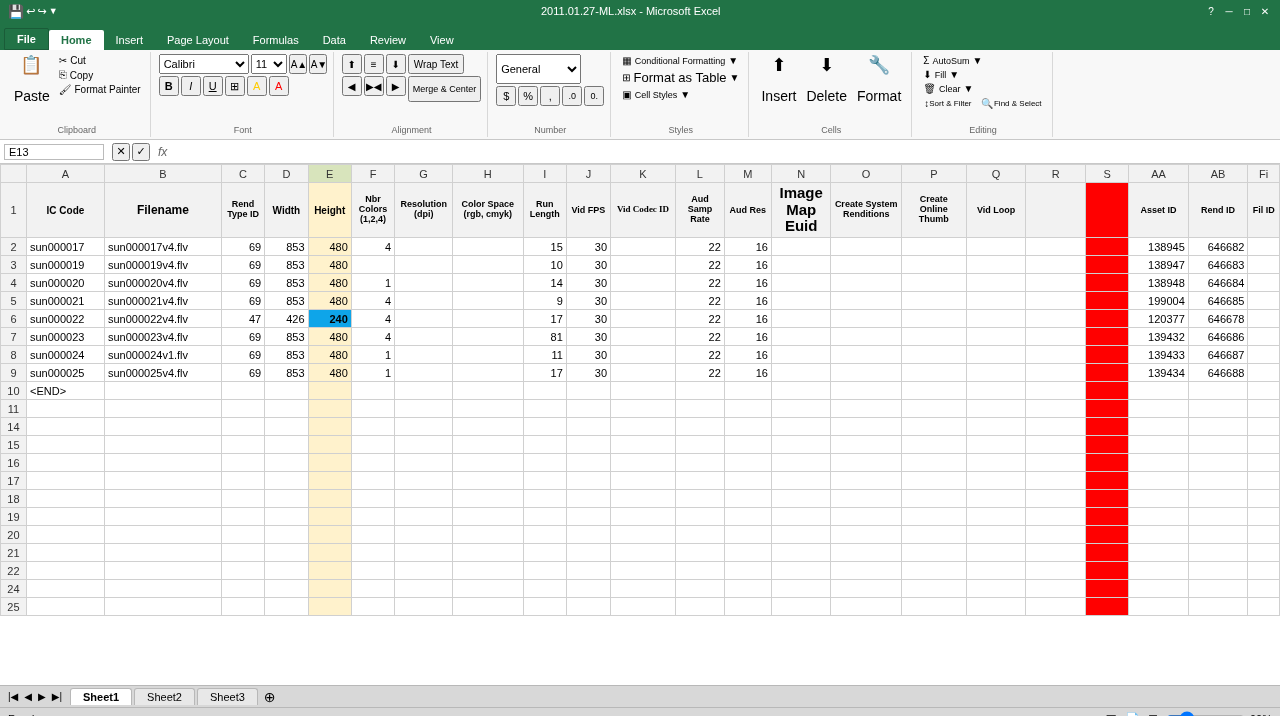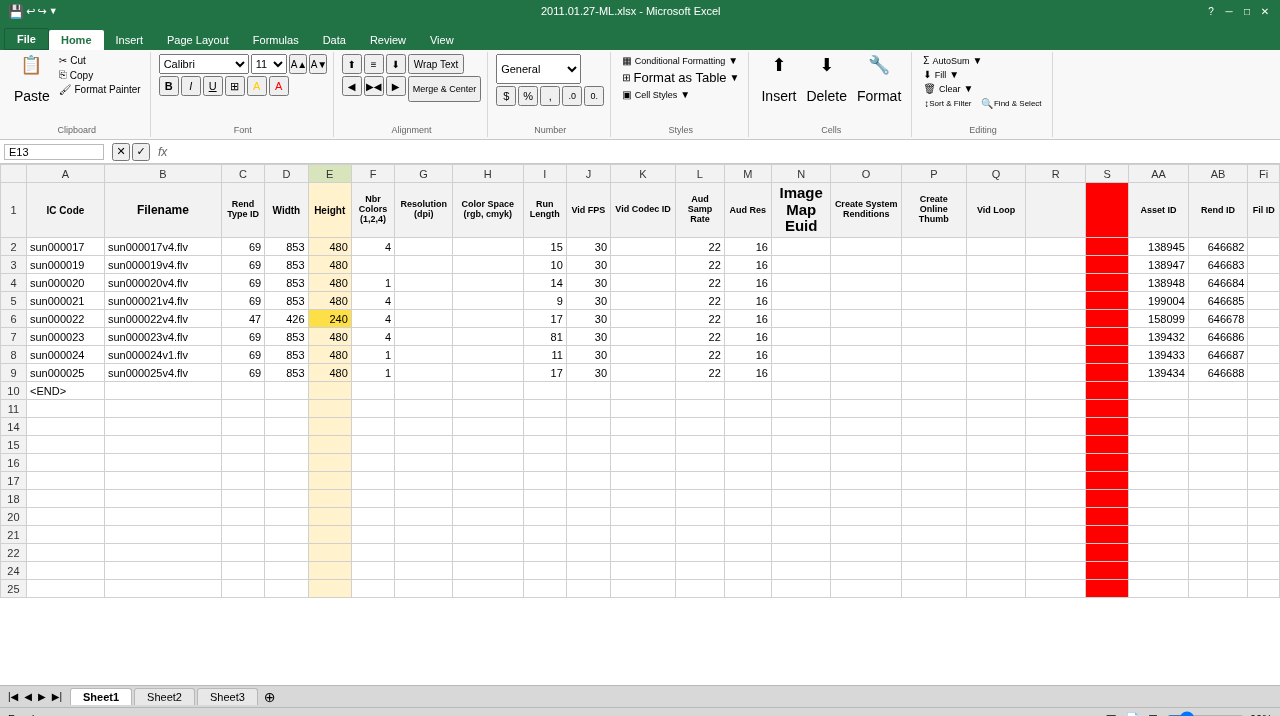--- a/index.html
+++ b/index.html
@@ -479,21 +479,21 @@
           <td class="header-cell" style="font-size:10px;">IC Code</td>
           <td class="header-cell" style="font-size:12px;">Filename</td>
           <td class="header-cell" style="font-size:9px;white-space:normal;line-height:1.1;height:55px;vertical-align:middle;">Rend Type ID</td>
           <td class="header-cell" style="font-size:10px;">Width</td>
           <td class="header-cell" style="font-size:10px;background:#fff2cc;">Height</td>
           <td class="header-cell" style="font-size:9px;white-space:normal;line-height:1.1;height:55px;vertical-align:middle;">Nbr Colors (1,2,4)</td>
           <td class="header-cell" style="font-size:9px;white-space:normal;line-height:1.1;">Resolution (dpi)</td>
           <td class="header-cell" style="font-size:9px;white-space:normal;line-height:1.1;">Color Space (rgb, cmyk)</td>
           <td class="header-cell" style="font-size:9px;white-space:normal;line-height:1.1;">Run Length</td>
           <td class="header-cell" style="font-size:9px;">Vid FPS</td>
-          <td class="header-cell" style="font-size:9px;white-space:normal;line-height:1.1;">Vid Codec ID</td>
+          <td class="header-cell" style="font-size:9px;white-space:normal;line-height:1.1;font-family:Liberation Serif, serif;">Vid Codec ID</td>
           <td class="header-cell" style="font-size:9px;white-space:normal;line-height:1.1;">Aud Samp Rate</td>
           <td class="header-cell" style="font-size:9px;margin-top:21px;">Aud Res</td>
           <td class="header-cell" style="font-size:15px;white-space:normal;line-height:1.1;">Image Map Euid</td>
           <td class="header-cell" style="font-size:9px;white-space:normal;line-height:1.1;">Create System Renditions</td>
           <td class="header-cell" style="font-size:9px;white-space:normal;line-height:1.1;">Create Online Thumb</td>
           <td class="header-cell" style="font-size:9px;">Vid Loop</td>
           <td class="header-cell"></td>
           <td class="header-cell" style="background:#ff0000;"></td>
           <td class="header-cell" style="font-size:9px;">Asset ID</td>
           <td class="header-cell" style="font-size:9px;">Rend ID</td>
@@ -599,36 +599,36 @@
           <td style="text-align:right;">199004</td>
           <td style="text-align:right;">646685</td>
           <td></td>
         </tr>
         <tr>
           <td class="row-num">6</td>
           <td>sun000022</td>
           <td>sun000022v4.flv</td>
           <td style="text-align:right;">47</td>
           <td style="text-align:right;">426</td>
-          <td style="text-align:right;background:#fde047;">240</td>
+          <td style="text-align:right;background:#0ea5e9;font-weight:bold;">240</td>
           <td style="text-align:right;">4</td>
           <td></td>
           <td></td>
           <td style="text-align:right;">17</td>
           <td style="text-align:right;">30</td>
           <td></td>
           <td style="text-align:right;">22</td>
           <td style="text-align:right;">16</td>
           <td></td>
           <td></td>
           <td></td>
           <td></td>
           <td></td>
           <td style="background:#ff0000;"></td>
-          <td style="text-align:right;">158099</td>
+          <td style="text-align:right;">120377</td>
           <td style="text-align:right;">646678</td>
           <td></td>
         </tr>
         <tr>
           <td class="row-num">7</td>
           <td>sun000023</td>
           <td>sun000023v4.flv</td>
           <td style="text-align:right;">69</td>
           <td style="text-align:right;">853</td>
           <td style="text-align:right;background:#fff2cc;">480</td>
@@ -846,20 +846,45 @@
             <td></td>
             <td></td>
             <td></td>
           <td style="background:#ff0000;"></td>
           <td></td>
             <td></td>
             <td></td>
         </tr>
         <tr>
           <td class="row-num">18</td>
+          <td></td>
+            <td></td>
+            <td></td>
+            <td></td>
+          <td style="background:#fff2cc;"></td>
+          <td></td>
+            <td></td>
+            <td></td>
+            <td></td>
+            <td></td>
+            <td></td>
+            <td></td>
+            <td></td>
+            <td></td>
+            <td></td>
+            <td></td>
+            <td></td>
+            <td></td>
+          <td style="background:#ff0000;"></td>
+          <td></td>
+            <td></td>
+            <td></td>
+        </tr>
+        <tr>
+          <td class="row-num">19</td>
           <td></td>
             <td></td>
             <td></td>
             <td></td>
           <td style="background:#fff2cc;"></td>
           <td></td>
             <td></td>
             <td></td>
             <td></td>
             <td></td>

